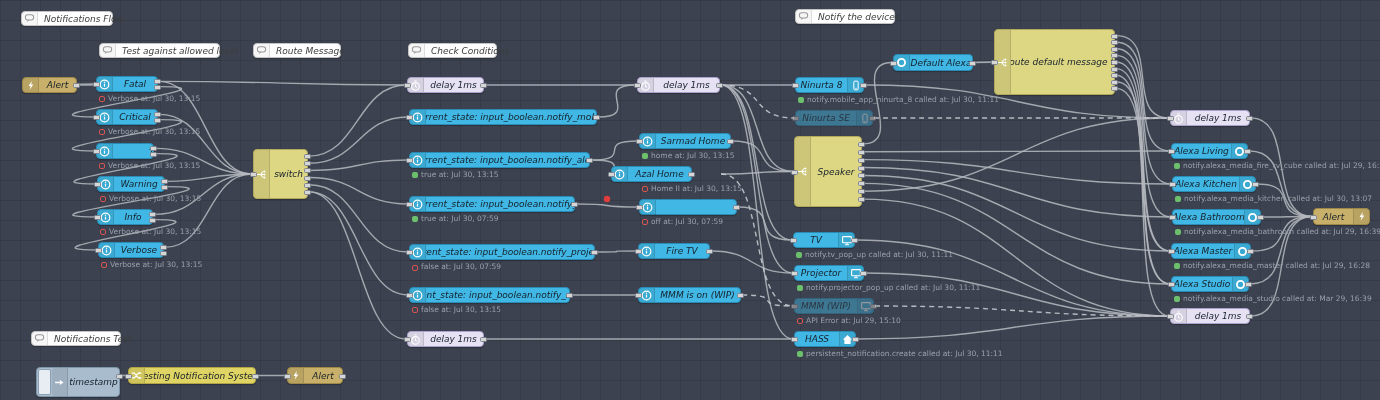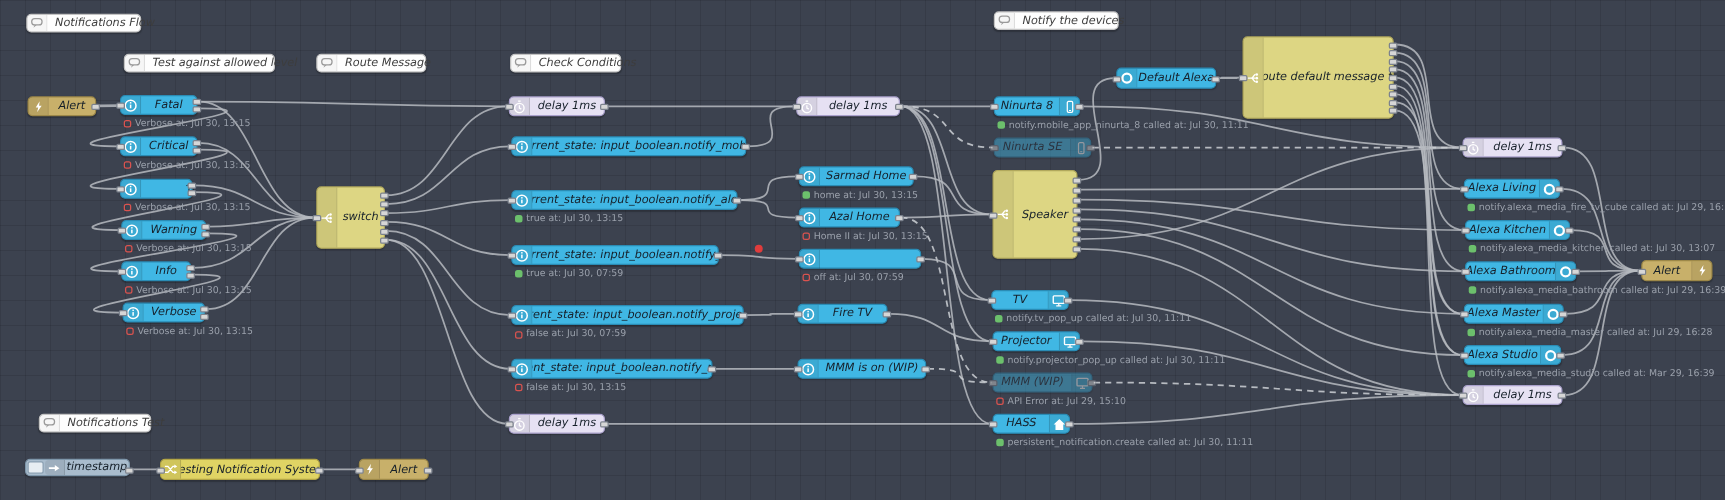--- a/index.html
+++ b/index.html
@@ -419,21 +419,21 @@
         </svg>
       </span>
       <span class="label">Sarmad Home</span>
       <span class="port" style="left: -4px; top: 5px;"></span>
       <span class="port" style="right: -4px; top: 5px;"></span>
     </div>
     <div class="status" style="left: 642px; top: 151px;">
       <span class="status-shape dot-green"></span>
       <span>home at: Jul 30, 13:15</span>
     </div>
-    <div class="node" style="left: 639px; top: 166px; width: 81px; height: 16px; background: rgb(64, 183, 228); border-color: rgb(42, 140, 181); text-align: center;">
+    <div class="node" style="left: 611px; top: 166px; width: 81px; height: 16px; background: rgb(64, 183, 228); border-color: rgb(42, 140, 181); text-align: center;">
       <span class="icon-region left">
         <svg width="11" height="11" viewBox="0 0 12 12">
           <circle cx="6" cy="6" r="4.7" fill="none" stroke="#fff" stroke-width="1.3"></circle>
           <rect x="5.35" y="5.1" width="1.3" height="3.2" fill="#fff"></rect>
           <rect x="5.35" y="2.9" width="1.3" height="1.3" fill="#fff"></rect>
         </svg>
       </span>
       <span class="label">Azal Home</span>
       <span class="port" style="left: -4px; top: 5px;"></span>
       <span class="port" style="right: -4px; top: 5px;"></span>
@@ -717,21 +717,21 @@
     </div>
     <div class="node" style="left: 1313px; top: 208px; width: 57px; height: 17px; background: rgb(200, 176, 106); border-color: rgb(157, 136, 72);">
       <span class="label">Alert</span>
       <span class="icon-region right">
         <svg width="10" height="11" viewBox="0 0 12 12">
           <polygon points="6.9,0.6 3.1,6.5 5.5,6.5 4.4,11.2 8.8,4.9 6.3,4.9" fill="#fff"></polygon>
         </svg>
       </span>
       <span class="port" style="left: -4px; top: 5.5px;"></span>
     </div>
-    <div class="node" style="left: 20px; top: 367px; width: 84px; height: 14px; background: rgb(169, 188, 205); border-color: rgb(126, 150, 170); text-align: right;">
+    <div class="node" style="left: 36px; top: 367px; width: 84px; height: 30px; background: rgb(169, 188, 205); border-color: rgb(126, 150, 170); text-align: right;">
       <span class="inject-btn"></span>
       <span class="icon-region left">
         <svg width="11" height="11" viewBox="0 0 12 12">
           <line x1="1.2" y1="6" x2="6.6" y2="6" stroke="#fff" stroke-width="1.6"></line>
           <polygon points="6.4,3.2 10.4,6 6.4,8.8" fill="#fff"></polygon>
         </svg>
       </span>
       <span class="label">timestamp</span>
       <span class="port" style="right: -4px; top: 5.5px;"></span>
     </div>

